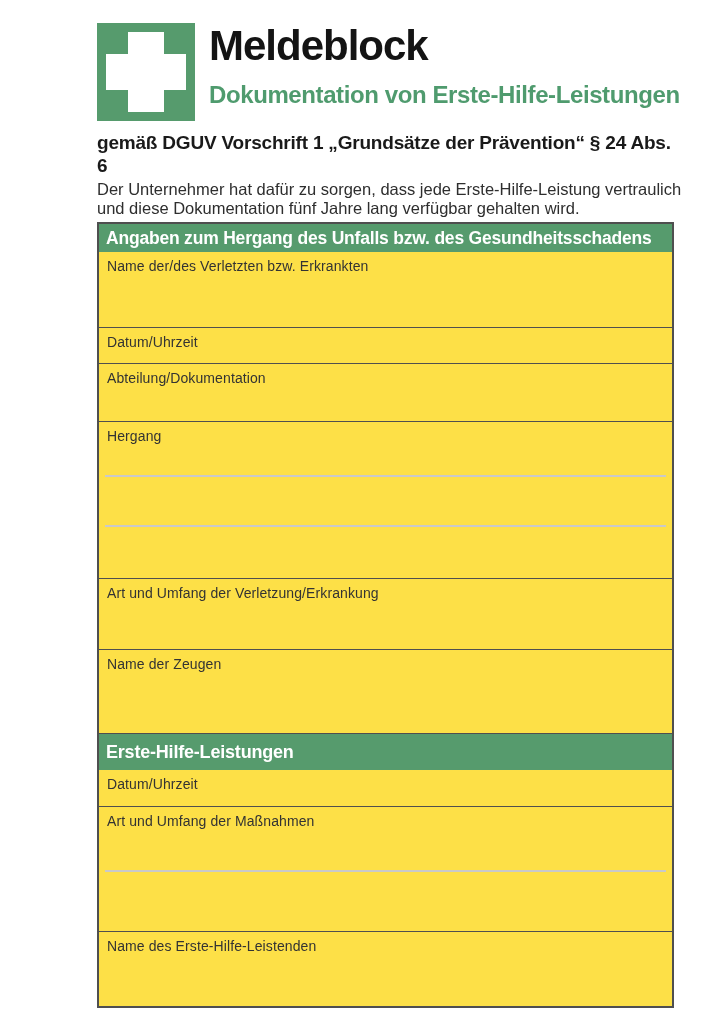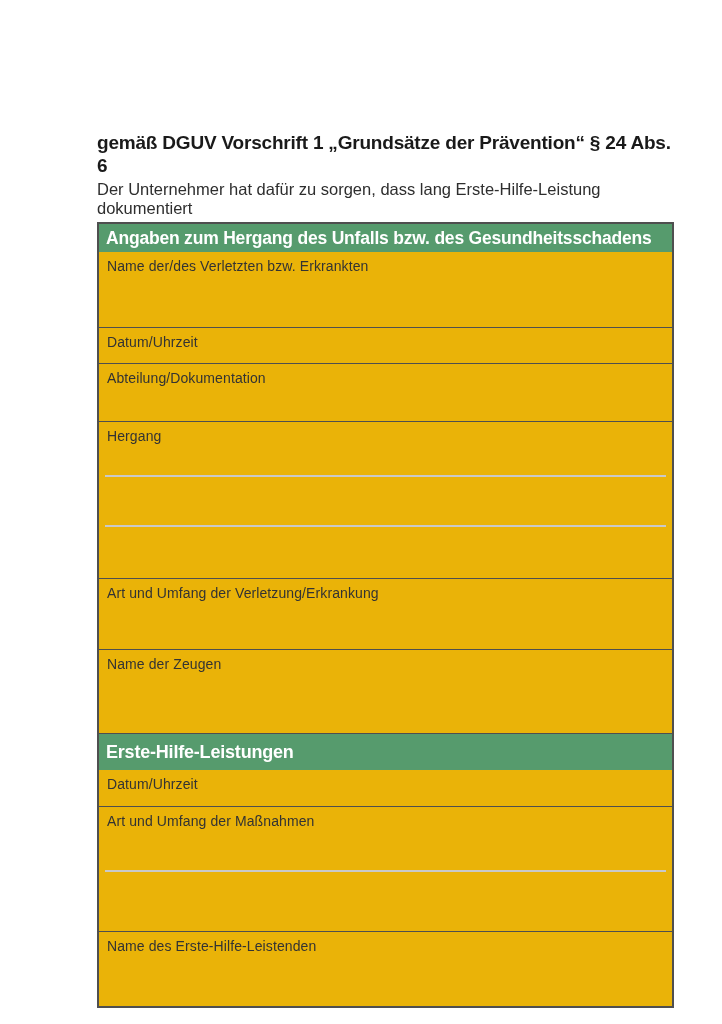--- a/index.html
+++ b/index.html
@@ -26,37 +26,47 @@
   
   .intro{position:absolute;left:97px;top:131px;width:585px;color:#242424;}
   .intro .heading{font-size:19px;font-weight:bold;letter-spacing:-0.2px;line-height:23px;margin-bottom:3px;color:#1a1a1a;}
   .intro .line{font-size:16.5px;line-height:19.3px;color:#2e2e2e;}
 
   
   .form-table{position:absolute;left:97px;top:222px;width:577px;border:2px solid var(--border);background:#fff;}
   .bar{height:28px;background:var(--green);color:#ffffff;font-weight:bold;font-size:17.5px;
        display:flex;align-items:center;padding-left:7px;letter-spacing:-0.2px;white-space:nowrap;}
   .bar.bar2{height:37px;border-top:1.5px solid var(--border);font-size:18px;}
-  .cell{position:relative;background:#eab308;}
+  .cell{position:relative;background:#fde047;}
   .cell + .cell{border-top:1.5px solid var(--border);}
   .label{position:absolute;top:6px;left:8px;font-size:14px;color:var(--text);letter-spacing:0.1px;}
   .hA{height:75px}.hB{height:36px}.hC{height:58px}.hD{height:157px}.hE{height:71px}
   .hF{height:84px}.hG{height:125px}
   .rule{position:absolute;left:6px;right:6px;height:2px;background:var(--ruled_line);}
   .rule.r1{top:53px}.rule.r2{top:103px}.rule.r3{top:63px}
 </style>
 </head>
 <body>
 
 <div class="page">
 
+  <div class="header">
+    <div class="logo">
+      <div class="cv"></div>
+      <div class="ch"></div>
+    </div>
+    <div class="titles">
+      <div class="title">Meldeblock</div>
+      <div class="subtitle">Dokumentation von Erste-Hilfe-Leistungen</div>
+    </div>
+  </div>
 
   <div class="intro">
     <div class="heading">gemäß DGUV Vorschrift 1 „Grundsätze der Prävention“ § 24 Abs. 6</div>
-    <div class="line">Der Unternehmer hat dafür zu sorgen, dass lang Erste-Hilfe-Leistung dokumentiert</div>
+    <div class="line">Der Unternehmer hat dafür zu sorgen, dass jede Erste-Hilfe-Leistung vertraulich</div>
     <div class="line">und diese Dokumentation fünf Jahre lang verfügbar gehalten wird.</div>
     <div class="line">Die Dokumente sind vertraulich zu behandeln.</div>
   </div>
 
   <div class="form-table">
 
     <div class="bar">Angaben zum Hergang des Unfalls bzw. des Gesundheitsschadens</div>
 
     <div class="cell hA">
       <span class="label">Name der/des Verletzten bzw. Erkrankten</span>

